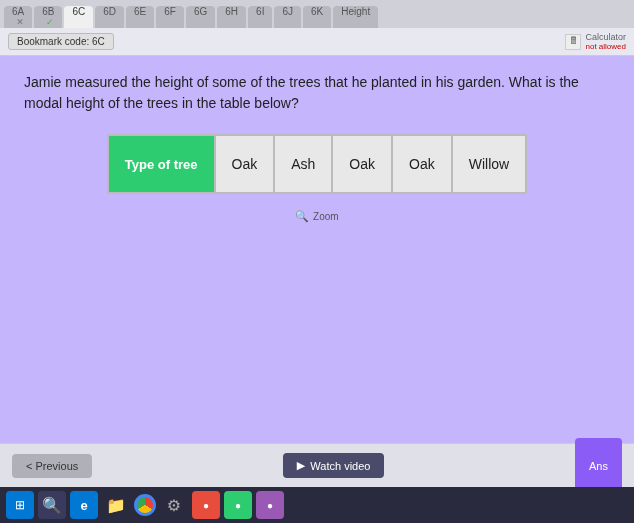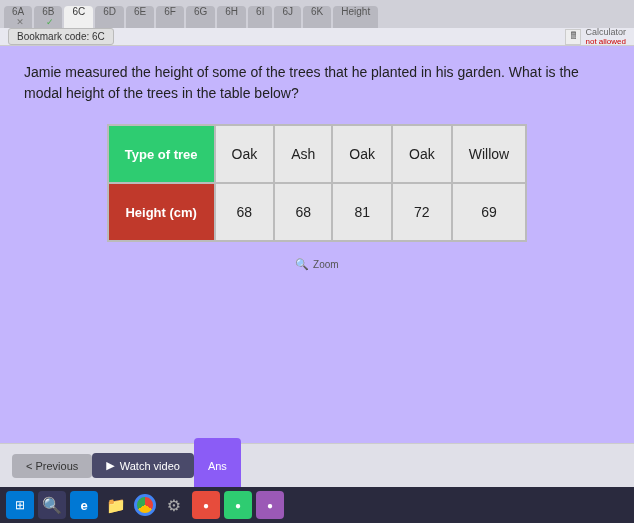--- a/index.html
+++ b/index.html
@@ -98,21 +98,21 @@
     }
 
     .tab .check-icon {
       margin-left: 3px;
       color: #4caf50;
       font-size: 9px;
     }
 
     
     .nav-bar {
-      height: 18px;
+      height: 28px;
       background: #e8e8f0;
       display: flex;
       align-items: center;
       padding: 0 8px;
       gap: 6px;
       border-bottom: 1px solid #ccc;
     }
 
     .spacer { flex: 1; }
 
@@ -231,20 +231,21 @@
     
     .bottom-bar {
       position: absolute;
       bottom: 36px;
       left: 0;
       width: 100%;
       height: 44px;
       background: #e0e0e8;
       display: flex;
       align-items: center;
+      justify-content: space-between;
       padding: 0 12px;
       border-top: 1px solid #ccc;
     }
 
     .prev-btn {
       padding: 6px 14px;
       background: #b0b0b8;
       color: #333;
       border: none;
       border-radius: 4px;
@@ -340,28 +341,20 @@
       <table class="tree-table">
         <tbody>
             <tr>
           <td class="header-cell">Type of tree</td>
           <td class="data-cell">Oak</td>
           <td class="data-cell">Ash</td>
           <td class="data-cell">Oak</td>
           <td class="data-cell">Oak</td>
           <td class="data-cell">Willow</td>
         </tr>
-        <tr>
-          <td class="row-header-cell">Height (cm)</td>
-          <td class="data-cell">68</td>
-          <td class="data-cell">68</td>
-          <td class="data-cell">81</td>
-          <td class="data-cell">72</td>
-          <td class="data-cell">69</td>
-        </tr>
       </tbody>
         </table>
     </div>
 
     <div class="zoom-area">
       <button class="zoom-btn">
         <span class="zoom-icon">🔍</span>
         <span>Zoom</span>
       </button>
     </div>

